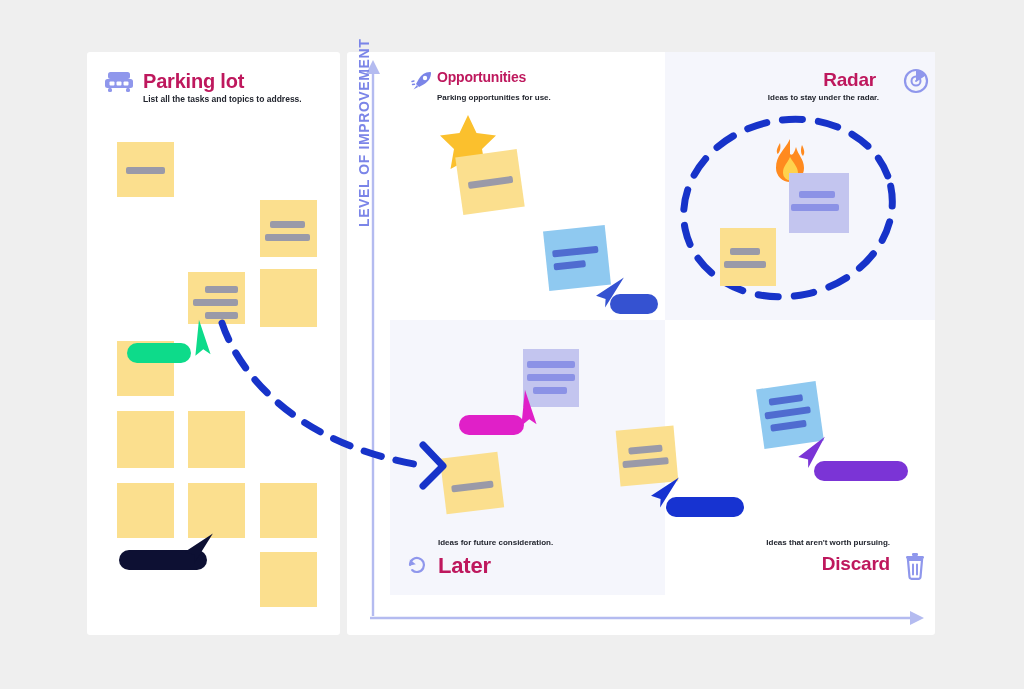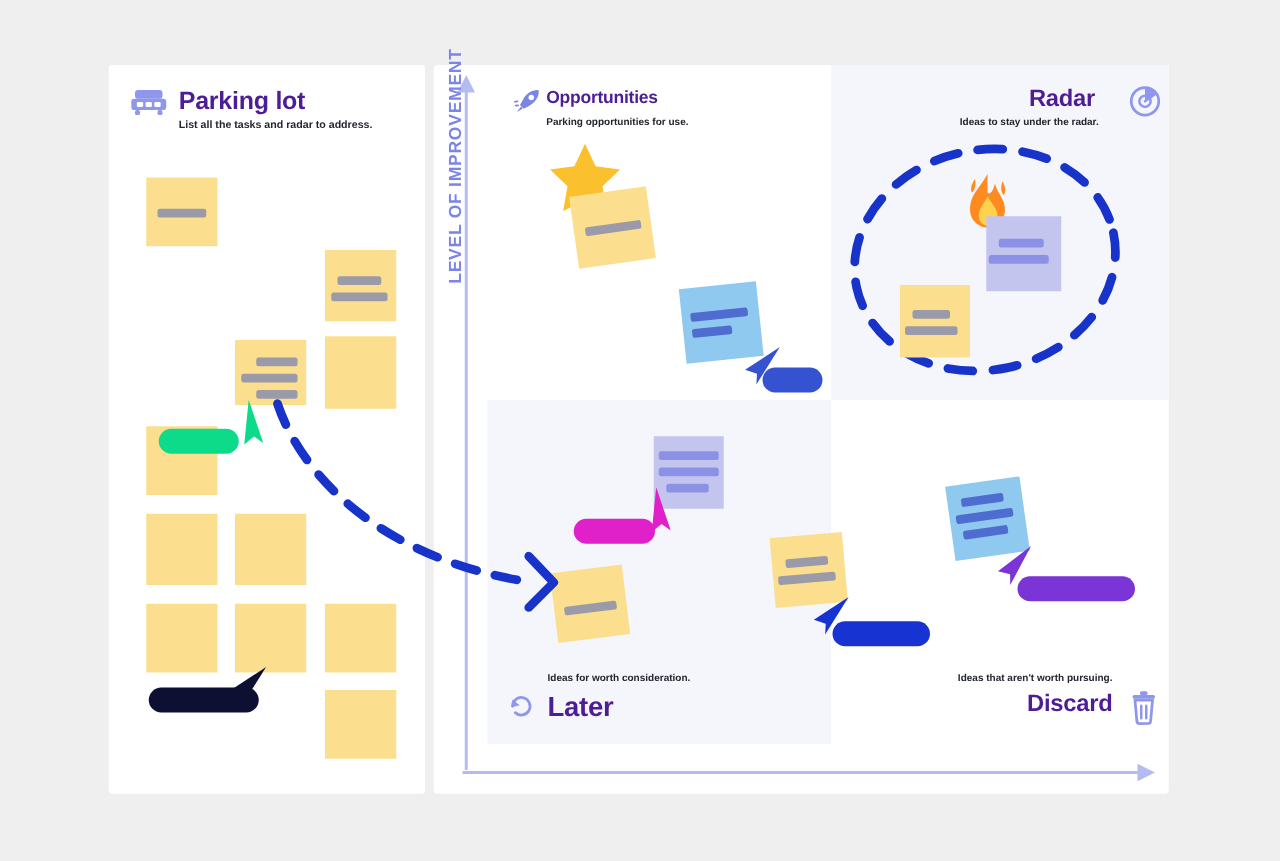--- a/index.html
+++ b/index.html
@@ -17,21 +17,21 @@
   #parking-panel{left:87px;top:52px;width:253px;height:583px;}
   #matrix-panel{left:347px;top:52px;width:588px;height:583px;}
 
   
   .quad-tint{position:absolute;background:#f5f6fc;}
   #radar-tint{left:665px;top:52px;width:270px;height:268px;}
   #later-tint{left:390px;top:320px;width:275px;height:275px;}
 
   
   .head-title{
-    font-weight:bold;color:#4c1d95;letter-spacing:-0.2px;
+    font-weight:bold;color:#be185d;letter-spacing:-0.2px;
     white-space:nowrap;
   }
   .head-sub{
     font-weight:bold;color:#23262f;white-space:nowrap;
   }
 
   #parking-head{position:absolute;left:104px;top:66px;width:230px;}
   #parking-head .head-title{position:absolute;left:39px;top:4px;font-size:20px;}
   #parking-head .head-sub{position:absolute;left:39px;top:28px;font-size:8.5px;}
 
@@ -104,21 +104,21 @@
         <rect x="4" y="2" width="22" height="7" rx="2.5" fill="#8f97ec"></rect>
         <rect x="1" y="9" width="28" height="9" rx="2.5" fill="#8f97ec"></rect>
         <rect x="5.5" y="11.5" width="5" height="4" rx="1" fill="#ffffff"></rect>
         <rect x="12.5" y="11.5" width="5" height="4" rx="1" fill="#ffffff"></rect>
         <rect x="19.5" y="11.5" width="5" height="4" rx="1" fill="#ffffff"></rect>
         <rect x="4" y="18" width="4" height="4" rx="1.5" fill="#8f97ec"></rect>
         <rect x="22" y="18" width="4" height="4" rx="1.5" fill="#8f97ec"></rect>
       </svg>
     </span>
     <div class="head-title">Parking lot</div>
-    <div class="head-sub">List all the tasks and radar to address.</div>
+    <div class="head-sub">List all the tasks and topics to address.</div>
   </div>
 
   <div id="opp-head">
     <span style="position:absolute;left:0;top:5px;">
       <svg width="24" height="24" viewBox="0 0 24 24">
         <path d="M20 3c-5 0-9 3-11.5 7.5L6 15l3 3 4.5-2.5C18 13 21 9 21 4c0-.6-.4-1-1-1z" fill="#7b85e8"></path>
         <circle cx="15" cy="9" r="2.2" fill="#ffffff"></circle>
         <path d="M7 16l-3.5 4.5L8 18z" fill="#7b85e8"></path>
         <path d="M2 12.5l2-.5M2.5 15.5l2-.2" stroke="#7b85e8" stroke-width="1.4" stroke-linecap="round" fill="none"></path>
       </svg>
@@ -140,21 +140,21 @@
     <div class="head-sub">Ideas to stay under the radar.</div>
   </div>
 
   <div id="later-head">
     <span style="position:absolute;left:0;top:15px;">
       <svg width="24" height="24" viewBox="0 0 24 24">
         <path d="M5 12a7 7 0 1 1 2.2 5.1" fill="none" stroke="#8f97ec" stroke-width="2.2" stroke-linecap="round"></path>
         <path d="M4.8 6.5 L5.2 12.6 L10.8 11.2 Z" fill="#8f97ec"></path>
       </svg>
     </span>
-    <div class="head-sub">Ideas for worth consideration.</div>
+    <div class="head-sub">Ideas for future consideration.</div>
     <div class="head-title">Later</div>
   </div>
 
   <div id="discard-head">
     <span style="position:absolute;right:2px;top:14px;">
       <svg width="26" height="28" viewBox="0 0 26 28">
         <rect x="4" y="4" width="18" height="3" rx="1.4" fill="#8f97ec"></rect>
         <rect x="10" y="1" width="6" height="3" rx="1.2" fill="#8f97ec"></rect>
         <path d="M6 8 h14 l-1.5 17 a2 2 0 0 1 -2 1.8 h-7 a2 2 0 0 1 -2 -1.8 Z" fill="none" stroke="#8f97ec" stroke-width="2.2"></path>
         <path d="M11 12.5 v10 M15 12.5 v10" stroke="#8f97ec" stroke-width="2" stroke-linecap="round"></path>

